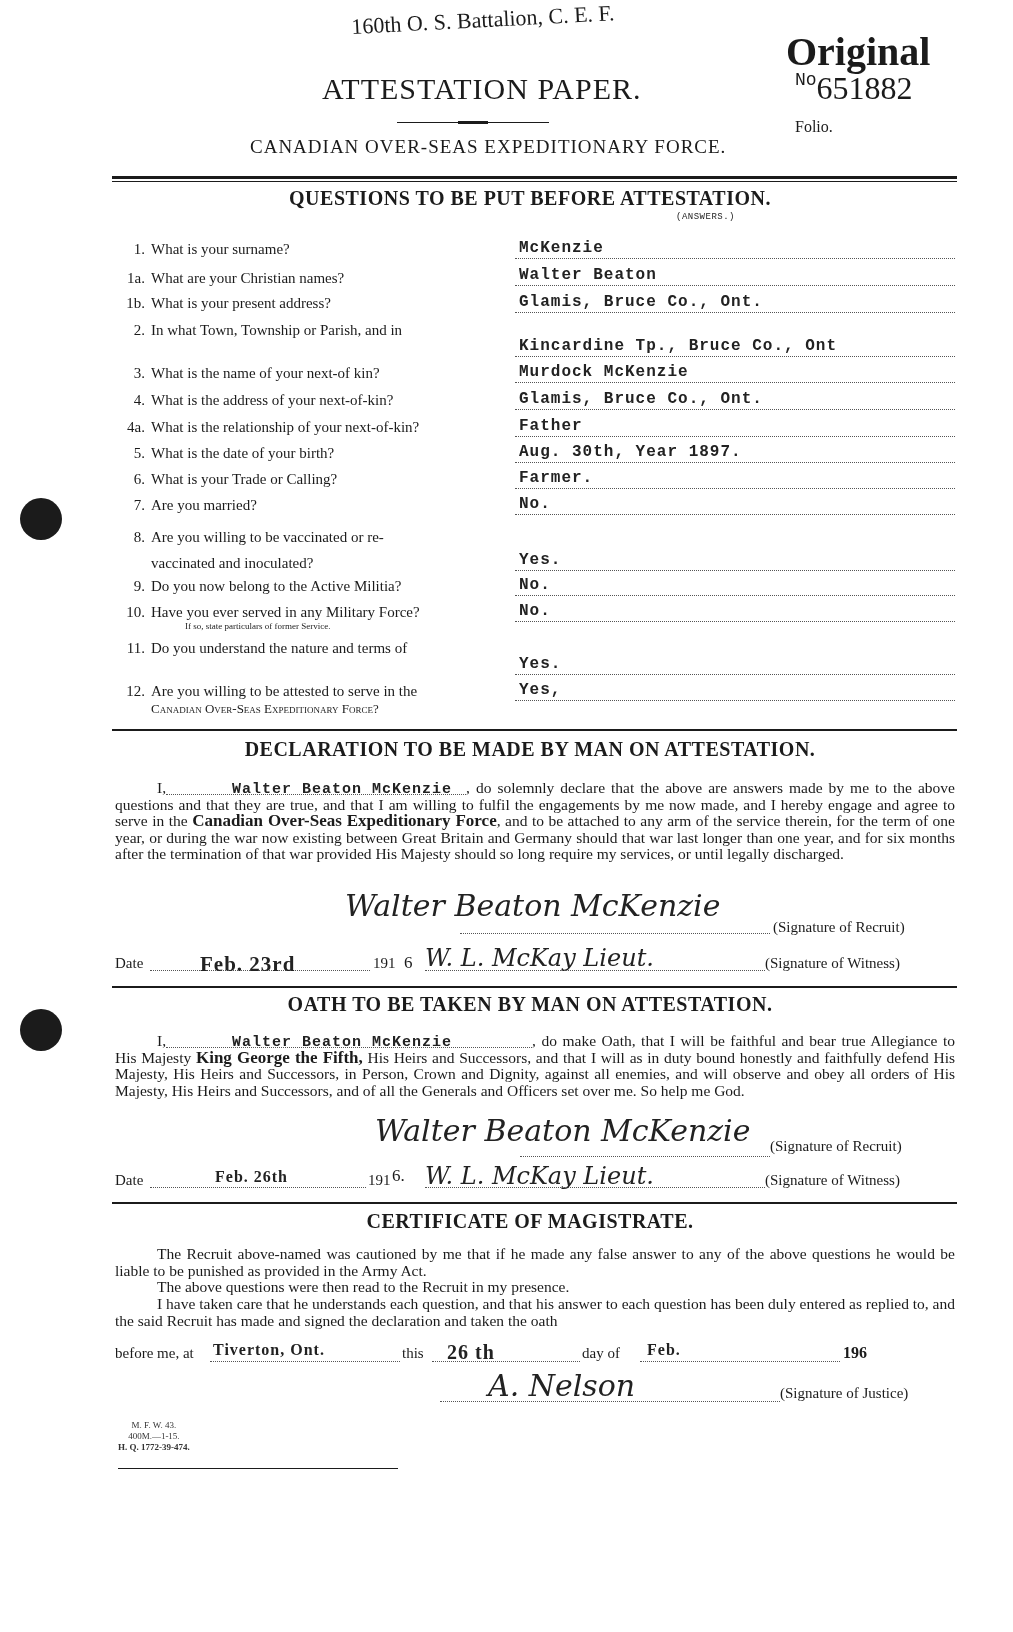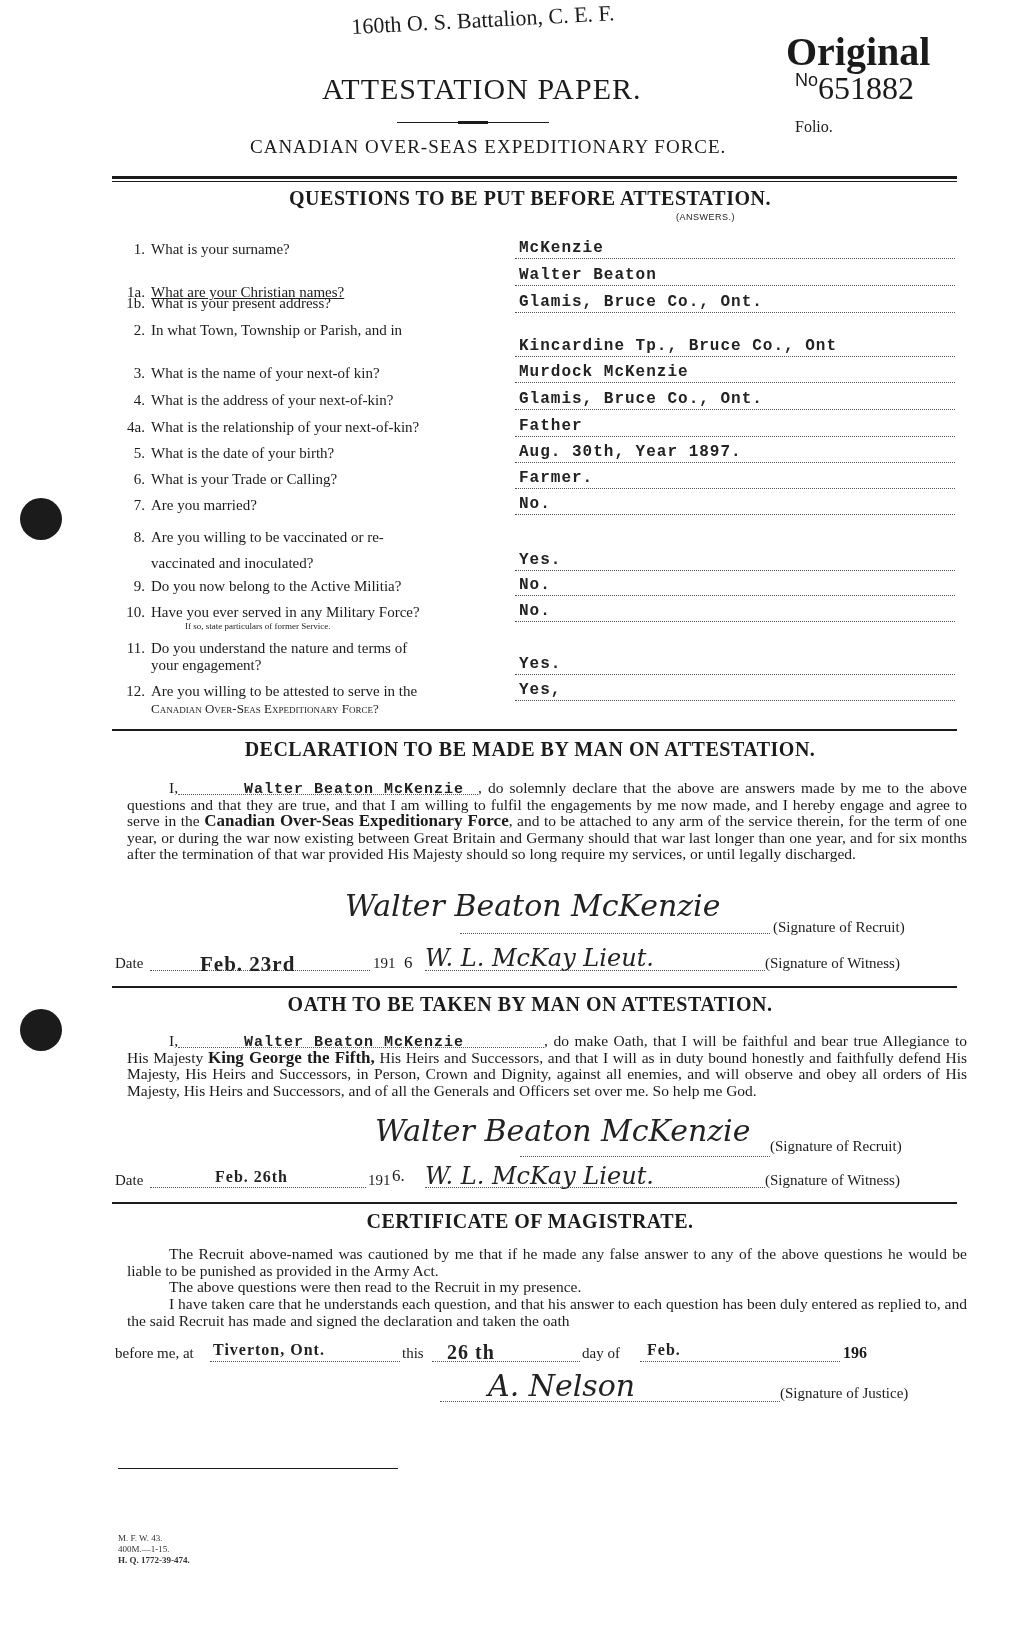--- a/index.html
+++ b/index.html
@@ -1,36 +1,36 @@
 <!DOCTYPE html>
 <html><head>
 <meta charset="utf-8">
 <style>
   html, body { margin:0; padding:0; background:#ffffff; }
   body { width:1013px; height:1632px; position:relative; overflow:hidden;
          font-family:"DejaVu Serif","Liberation Serif",serif; color:#1b1b1b; }
   .abs { position:absolute; }
-  .serif { font-family:Liberation Sans, sans-serif; }
+  .serif { font-family:Liberation Mono, monospace; }
   .type { font-family:"Liberation Mono","DejaVu Sans Mono",monospace; font-weight:bold; letter-spacing:1px; color:#222; }
   .stamp { font-family:"Liberation Serif",serif; font-size:22px; transform:rotate(-3deg); transform-origin:left bottom; }
   .title { font-family:"Liberation Serif",serif; font-size:30px; letter-spacing:1px; }
   .subtitle { font-family:"Liberation Serif",serif; font-size:19px; letter-spacing:1px; }
   .orig { font-family:"Liberation Serif",serif; font-size:40px; font-weight:bold; }
   .num { font-family:"Liberation Serif",serif; font-size:32px; }
   .folio { font-family:"Liberation Serif",serif; font-size:16px; }
   .rule { position:absolute; background:#1b1b1b; }
   .section-h { position:absolute; left:100px; width:860px; text-align:center;
                font-family:"Liberation Serif",serif; font-weight:bold; font-size:20px; letter-spacing:0.5px; }
   .q { position:absolute; left:115px; width:400px; font-family:"Liberation Serif",serif; font-size:15px; line-height:17px; }
   .q .n { display:inline-block; width:30px; text-align:right; margin-right:6px; }
   .q .cont { padding-left:36px; display:block; }
   .ans { position:absolute; left:515px; width:440px; height:18px; border-bottom:1px dotted #555; }
   .ans span { position:absolute; left:4px; bottom:1px; font-size:16px; }
   .small-note { font-size:9px; padding-left:70px; display:block; line-height:10px; }
-  .para { position:absolute; left:127px; width:840px; font-family:"Liberation Serif",serif;
+  .para { position:absolute; left:115px; width:840px; font-family:"Liberation Serif",serif;
           font-size:15.5px; line-height:16.5px; text-align:justify; }
   .para b { font-weight:bold; }
   .dotfill { display:inline-block; border-bottom:1px dotted #555; height:14px; vertical-align:baseline; position:relative; }
   .sigline { position:absolute; font-family:"Liberation Serif",serif; font-size:15px; }
   .dot { position:absolute; border-bottom:1px dotted #555; height:1px; }
   .hole { position:absolute; width:42px; height:42px; border-radius:50%; background:#1b1b1b; }
   .footer { position:absolute; left:118px; font-family:"Liberation Serif",serif; font-size:9px; line-height:11px; color:#333; }
   .sig { position:absolute; font-family:"DejaVu Serif",serif; font-style:italic; font-size:30px; color:#222; white-space:nowrap; }
 </style>
 </head>
@@ -54,21 +54,21 @@
 <div class="rule" style="left:112px;top:181px;width:845px;height:1px;"></div>
 
 <div class="section-h" style="top:187px;">QUESTIONS TO BE PUT BEFORE ATTESTATION.</div>
 <div class="abs serif" style="left:676px;top:212px;font-size:9px;letter-spacing:0.5px;">(ANSWERS.)</div>
 
 <div class="q" style="top:241px;"><span class="n">1.</span><span>What is your surname?</span></div>
 <div class="ans" style="top:240px;">
     <span class="type">McKenzie</span>
   </div>
 
-<div class="q" style="top:284px;text-decoration:underline;"><span class="n">1a.</span><span>What are your Christian names?</span></div>
+<div class="q" style="top:270px;"><span class="n">1a.</span><span>What are your Christian names?</span></div>
 <div class="ans" style="top:267px;">
     <span class="type">Walter Beaton</span>
   </div>
 
 <div class="q" style="top:295px;"><span class="n">1b.</span><span>What is your present address?</span></div>
 <div class="ans" style="top:294px;">
     <span class="type">Glamis, Bruce Co., Ont.</span>
   </div>
 
 <div class="q" style="top:322px;"><span class="n">2.</span><span>In what Town, Township or Parish, and in</span></div>
@@ -114,21 +114,21 @@
 <div class="q" style="top:578px;"><span class="n">9.</span><span>Do you now belong to the Active Militia?</span></div>
 <div class="ans" style="top:577px;">
     <span class="type">No.</span>
   </div>
 
 <div class="q" style="top:604px;"><span class="n">10.</span><span>Have you ever served in any Military Force?</span><span class="small-note">If so, state particulars of former Service.</span></div>
 <div class="ans" style="top:603px;">
     <span class="type">No.</span>
   </div>
 
-<div class="q" style="top:640px;"><span class="n">11.</span><span>Do you understand the nature and terms of</span><span class="cont">your engagement?</span></div>
+<div class="q" style="top:640px;"><span class="n">11.</span><span>Do you understand the nature and terms of</span></div>
 <div class="ans" style="top:656px;">
     <span class="type">Yes.</span>
   </div>
 
 <div class="q" style="top:683px;"><span class="n">12.</span><span>Are you willing to be attested to serve in the</span><span class="cont" style="font-variant:small-caps;font-size:13px;">Canadian Over-Seas Expeditionary Force?</span></div>
 <div class="ans" style="top:682px;">
     <span class="type">Yes,</span>
   </div>
 
 <div class="rule" style="left:112px;top:729px;width:845px;height:2px;"></div>
@@ -188,17 +188,17 @@
 <div class="dot" style="left:640px;top:1360px;width:200px;"></div>
 <div class="sigline type" style="left:647px;top:1341px;font-size:16px;">Feb.</div>
 <div class="sigline" style="left:843px;top:1344px;font-weight:bold;font-size:16px;">196</div>
 
 <div class="sig" style="left:488px;top:1368px;">A. Nelson</div>
 <div class="dot" style="left:440px;top:1400px;width:340px;"></div>
 <div class="sigline" style="left:780px;top:1385px;">(Signature of Justice)</div>
 
 <div class="rule" style="left:118px;top:1468px;width:280px;height:1px;"></div>
 
-<div class="footer" style="top:1533px;">
+<div class="footer" style="top:1420px;text-align:center;">
   <div>M. F. W. 43.</div>
   <div>400M.—1-15.</div>
   <div style="font-weight:bold;">H. Q. 1772-39-474.</div>
 </div>
 
 </body></html>

